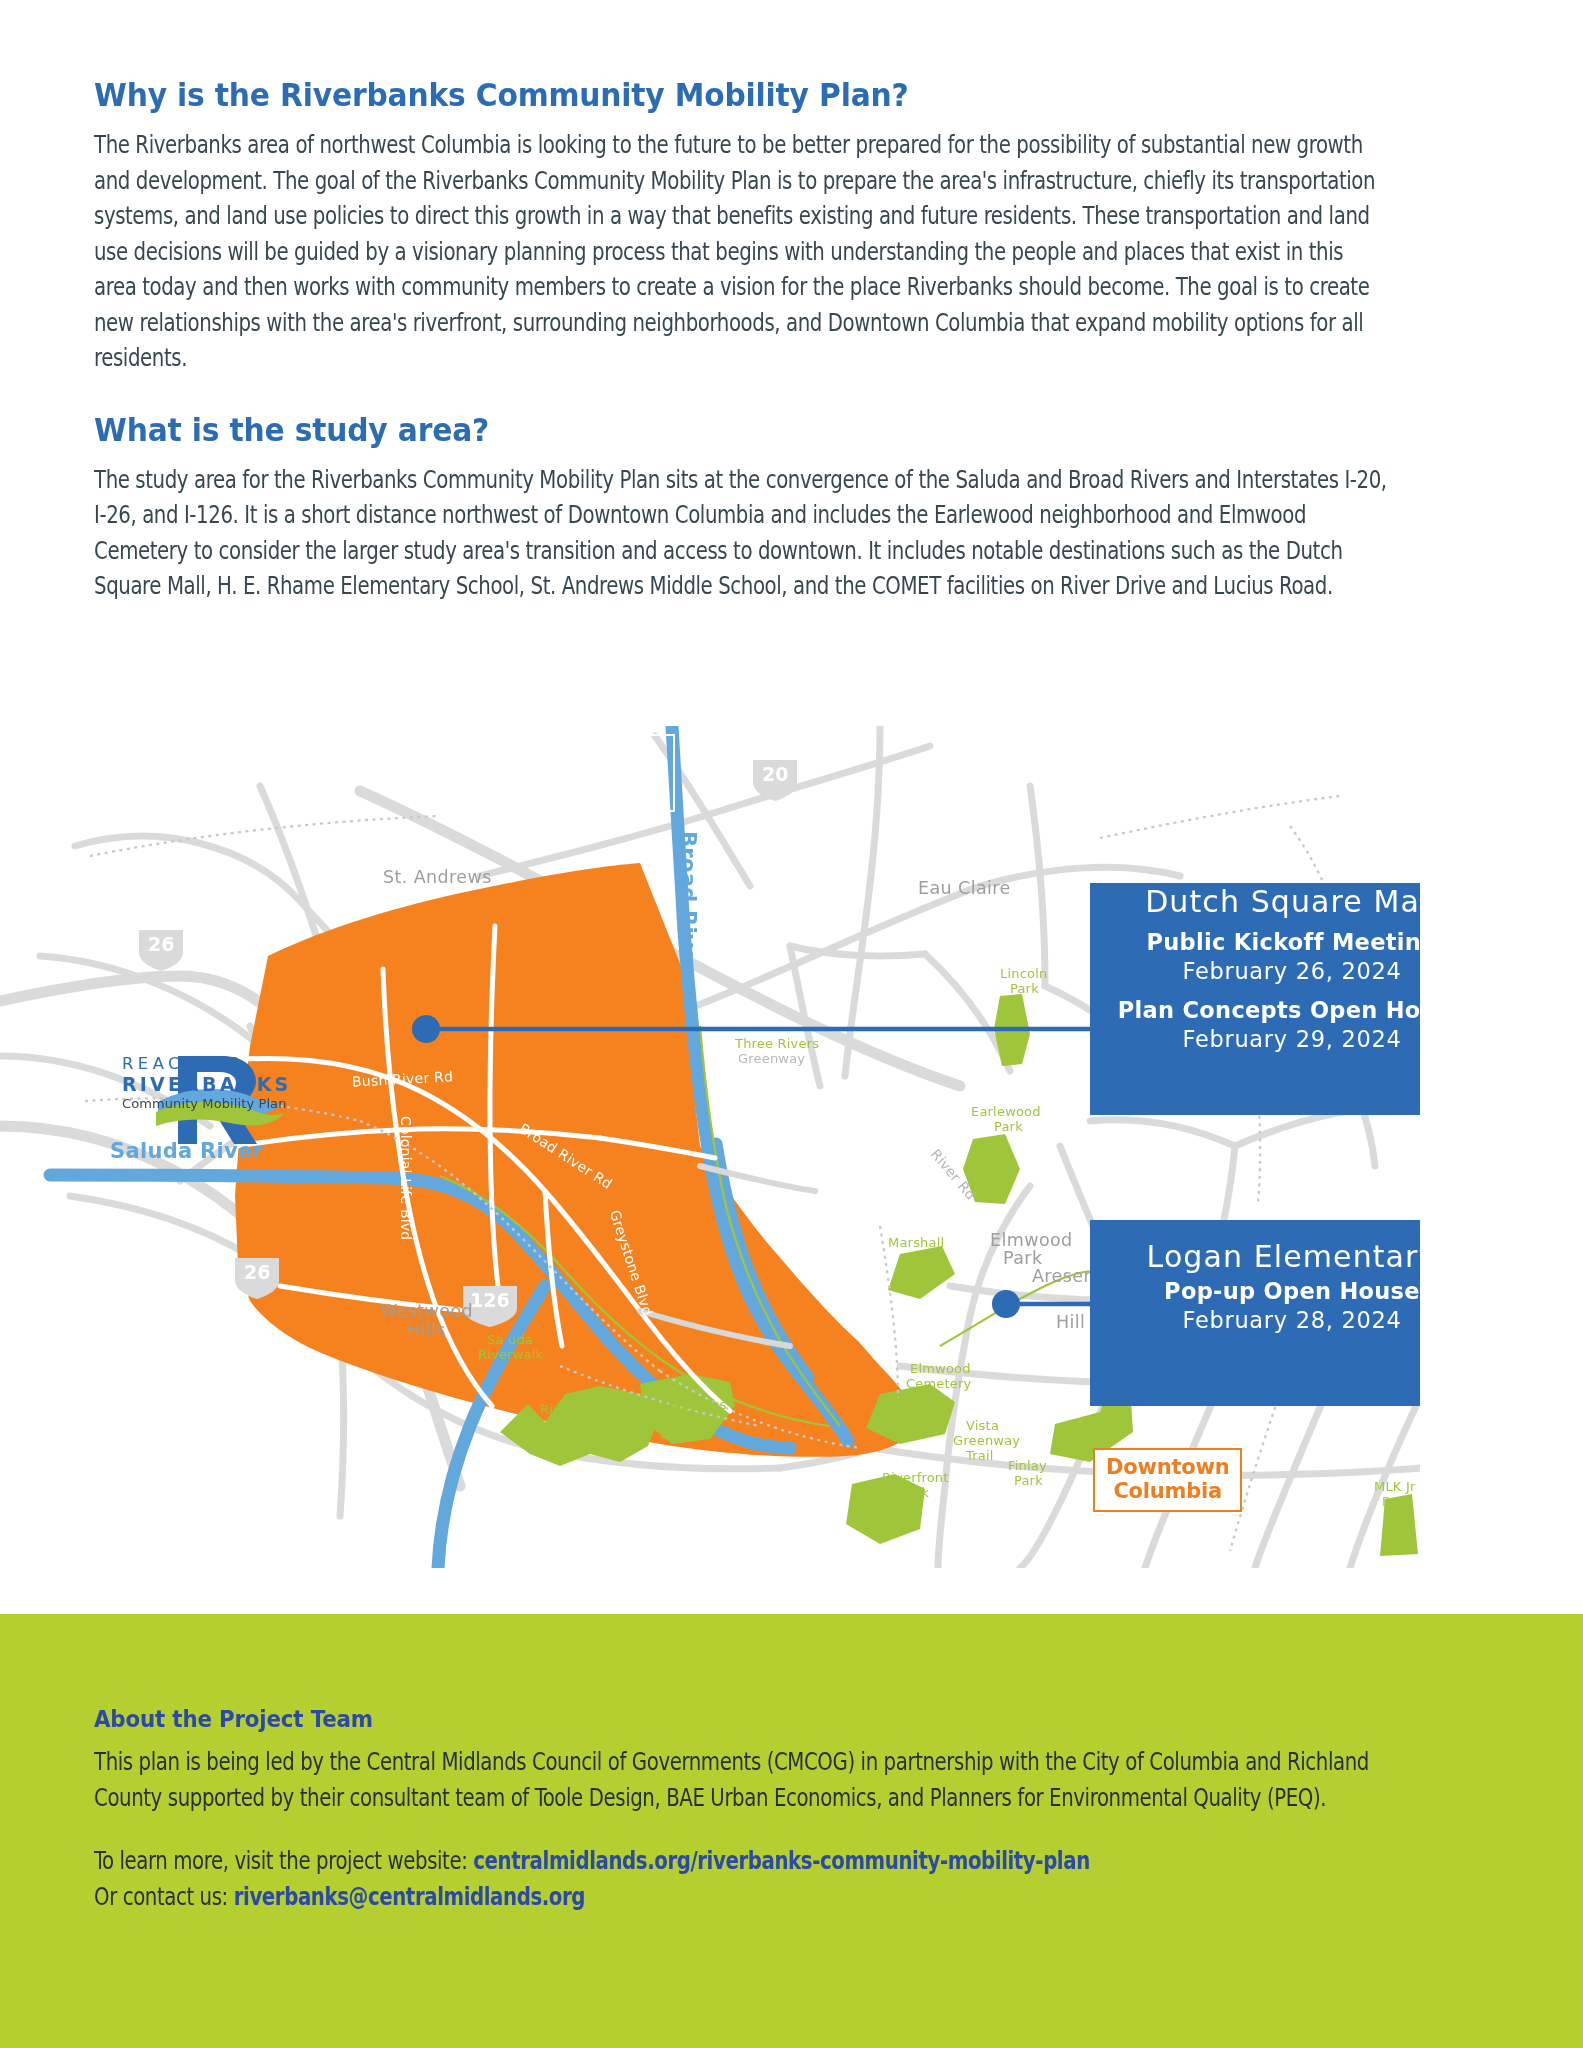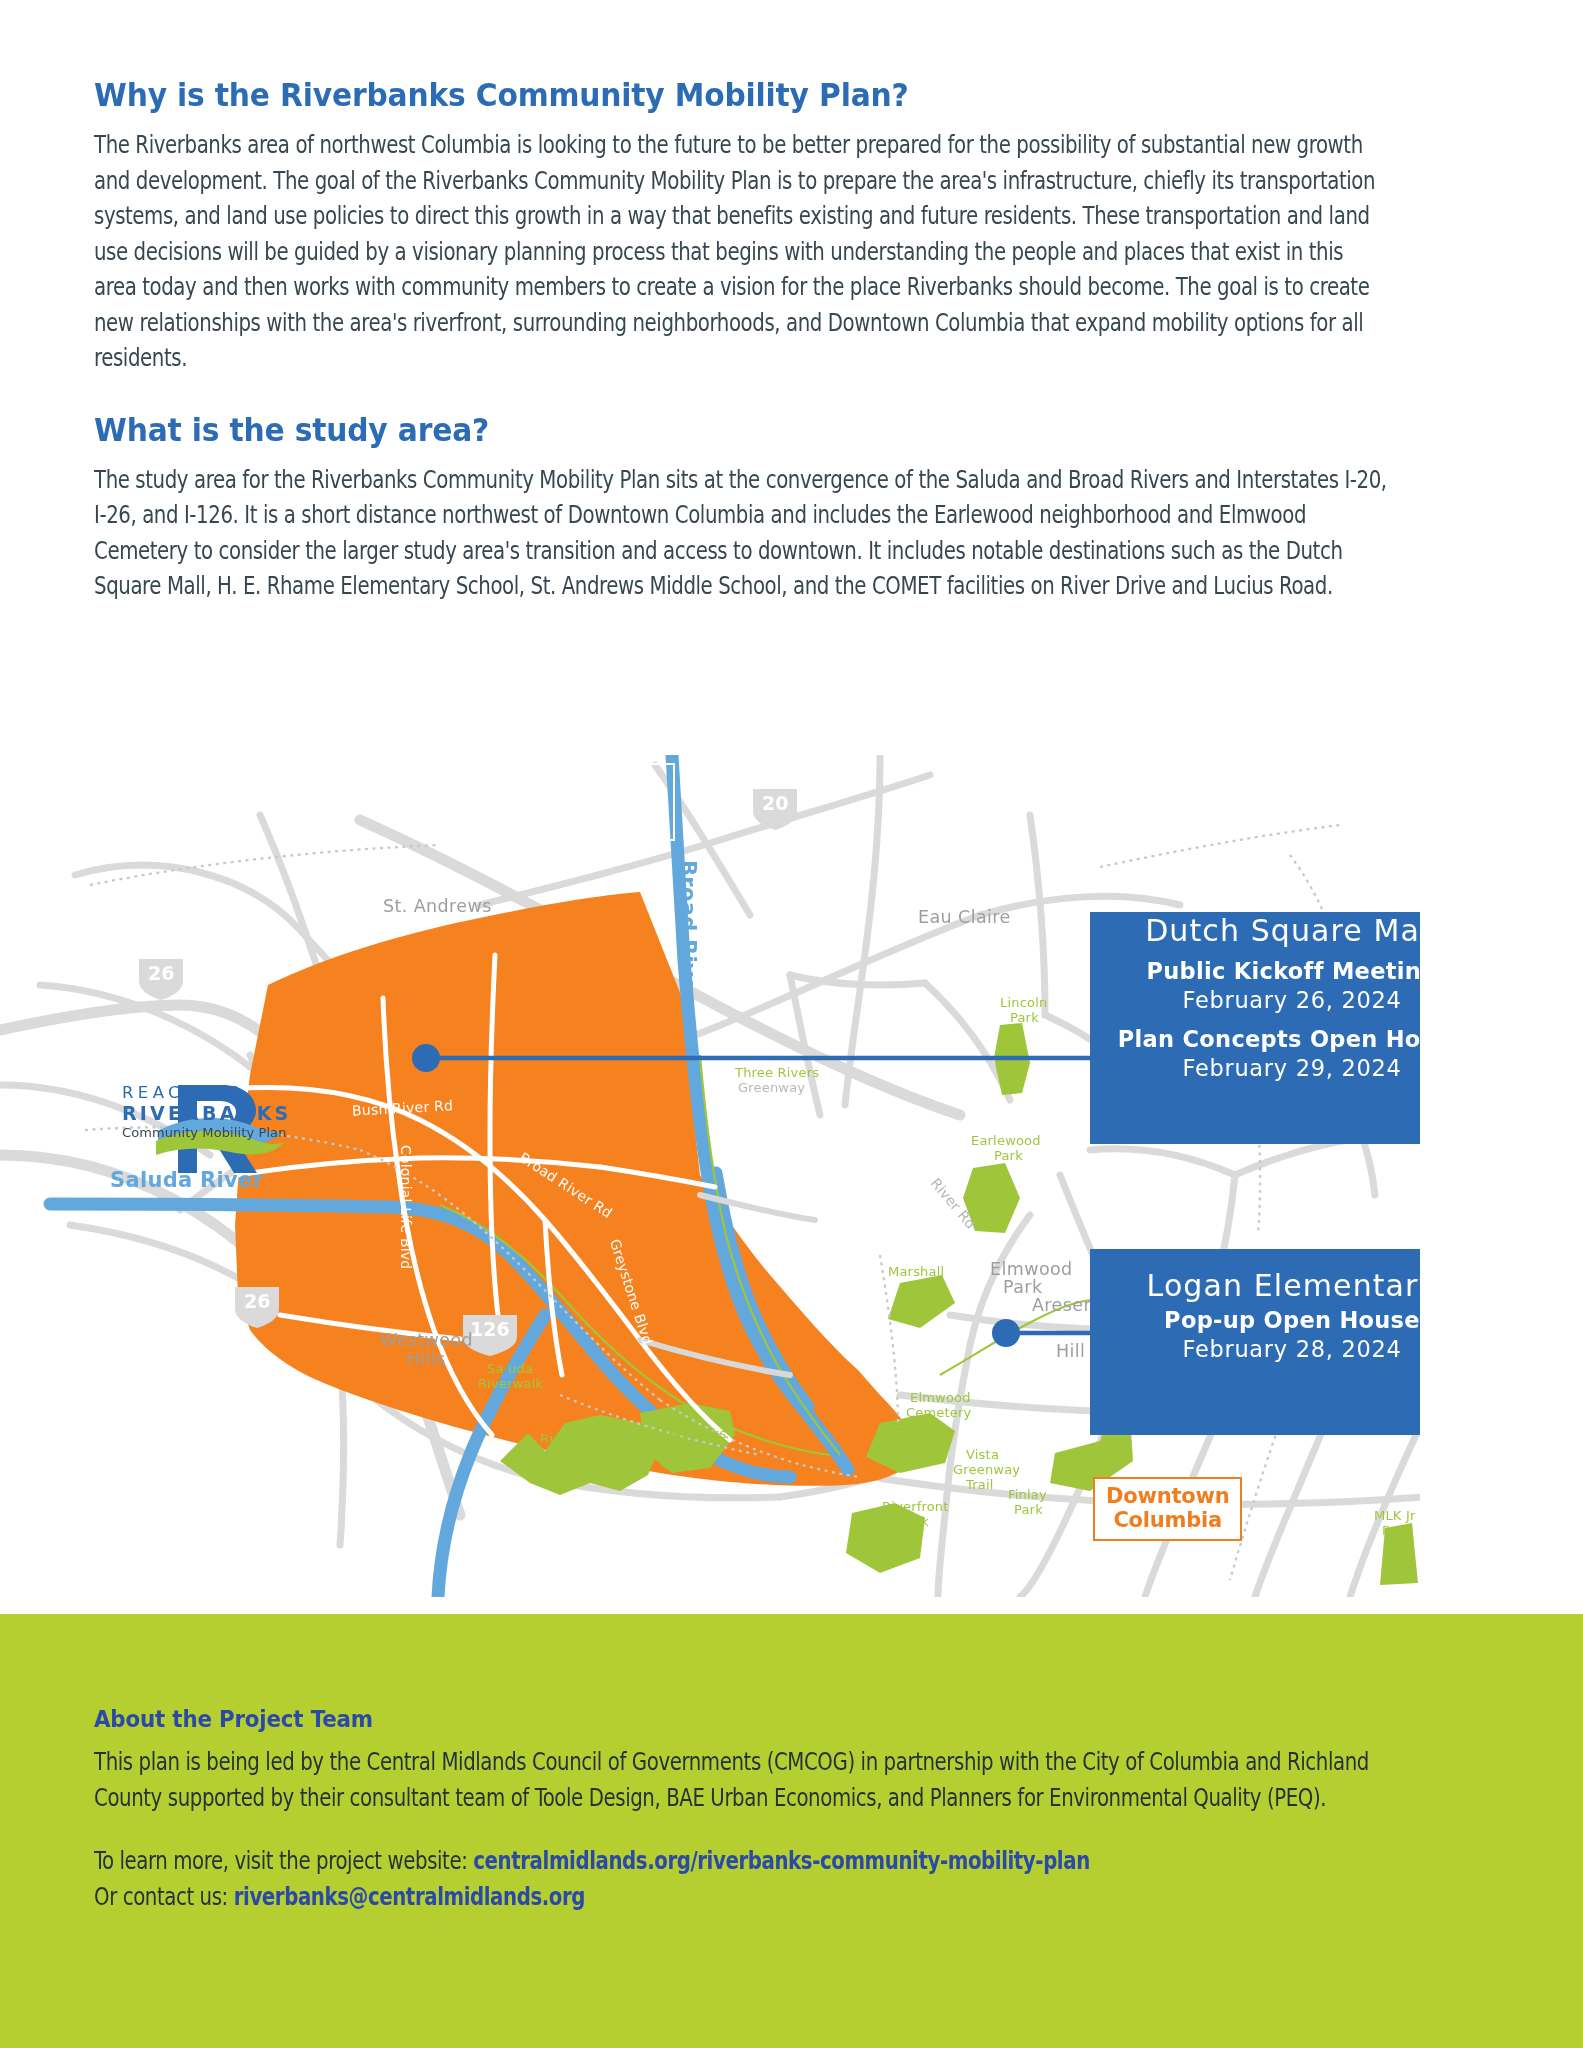--- a/index.html
+++ b/index.html
@@ -48,21 +48,21 @@
   }
   h2.section-head .squeeze { transform: scaleX(0.93); }
 
   .para2 { margin-bottom: 0; }
   .head2 { margin-top: 44px; }
 
   
   .map-wrap {
     position: absolute;
     left: 0;
-    top: 755px;
+    top: 726px;
     width: 1420px;
     height: 842px;
     background: #ffffff;
     overflow: hidden;
   }
   .map-svg { position:absolute; left:0; top:0; }
 
   
   .callout {
     position: absolute;

